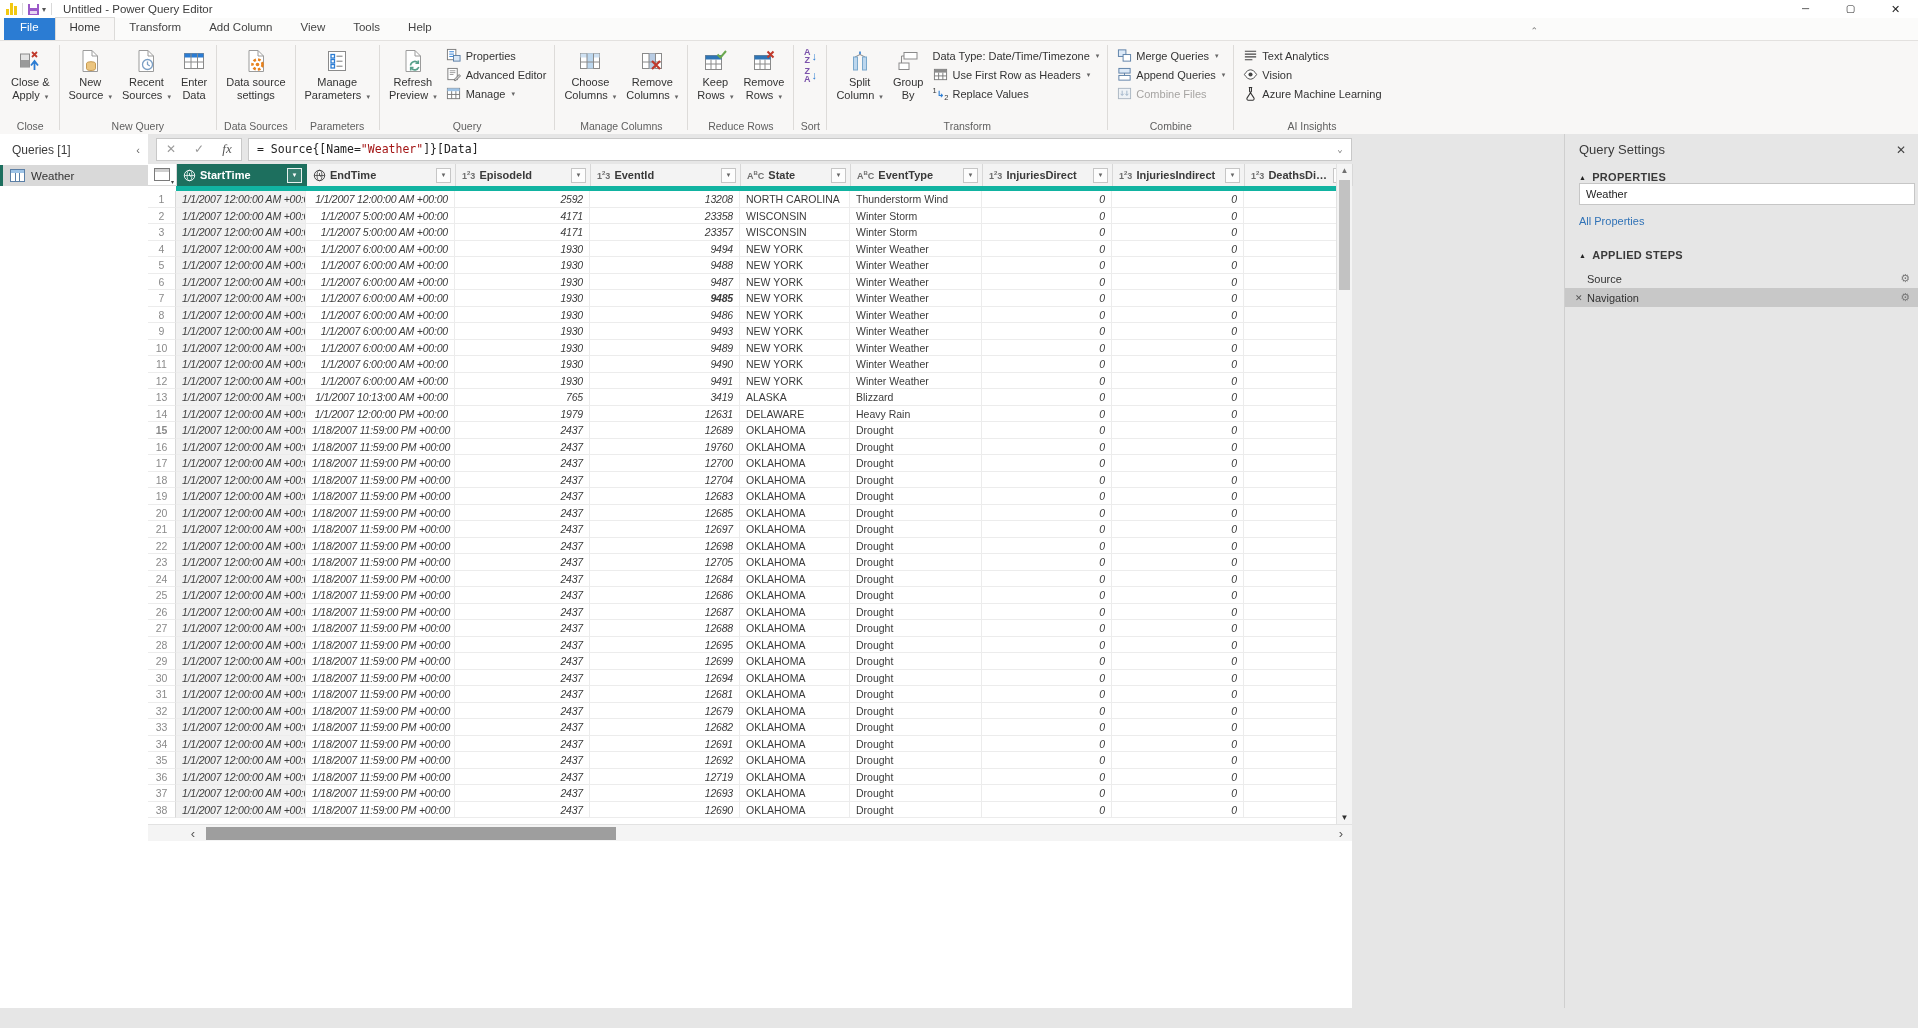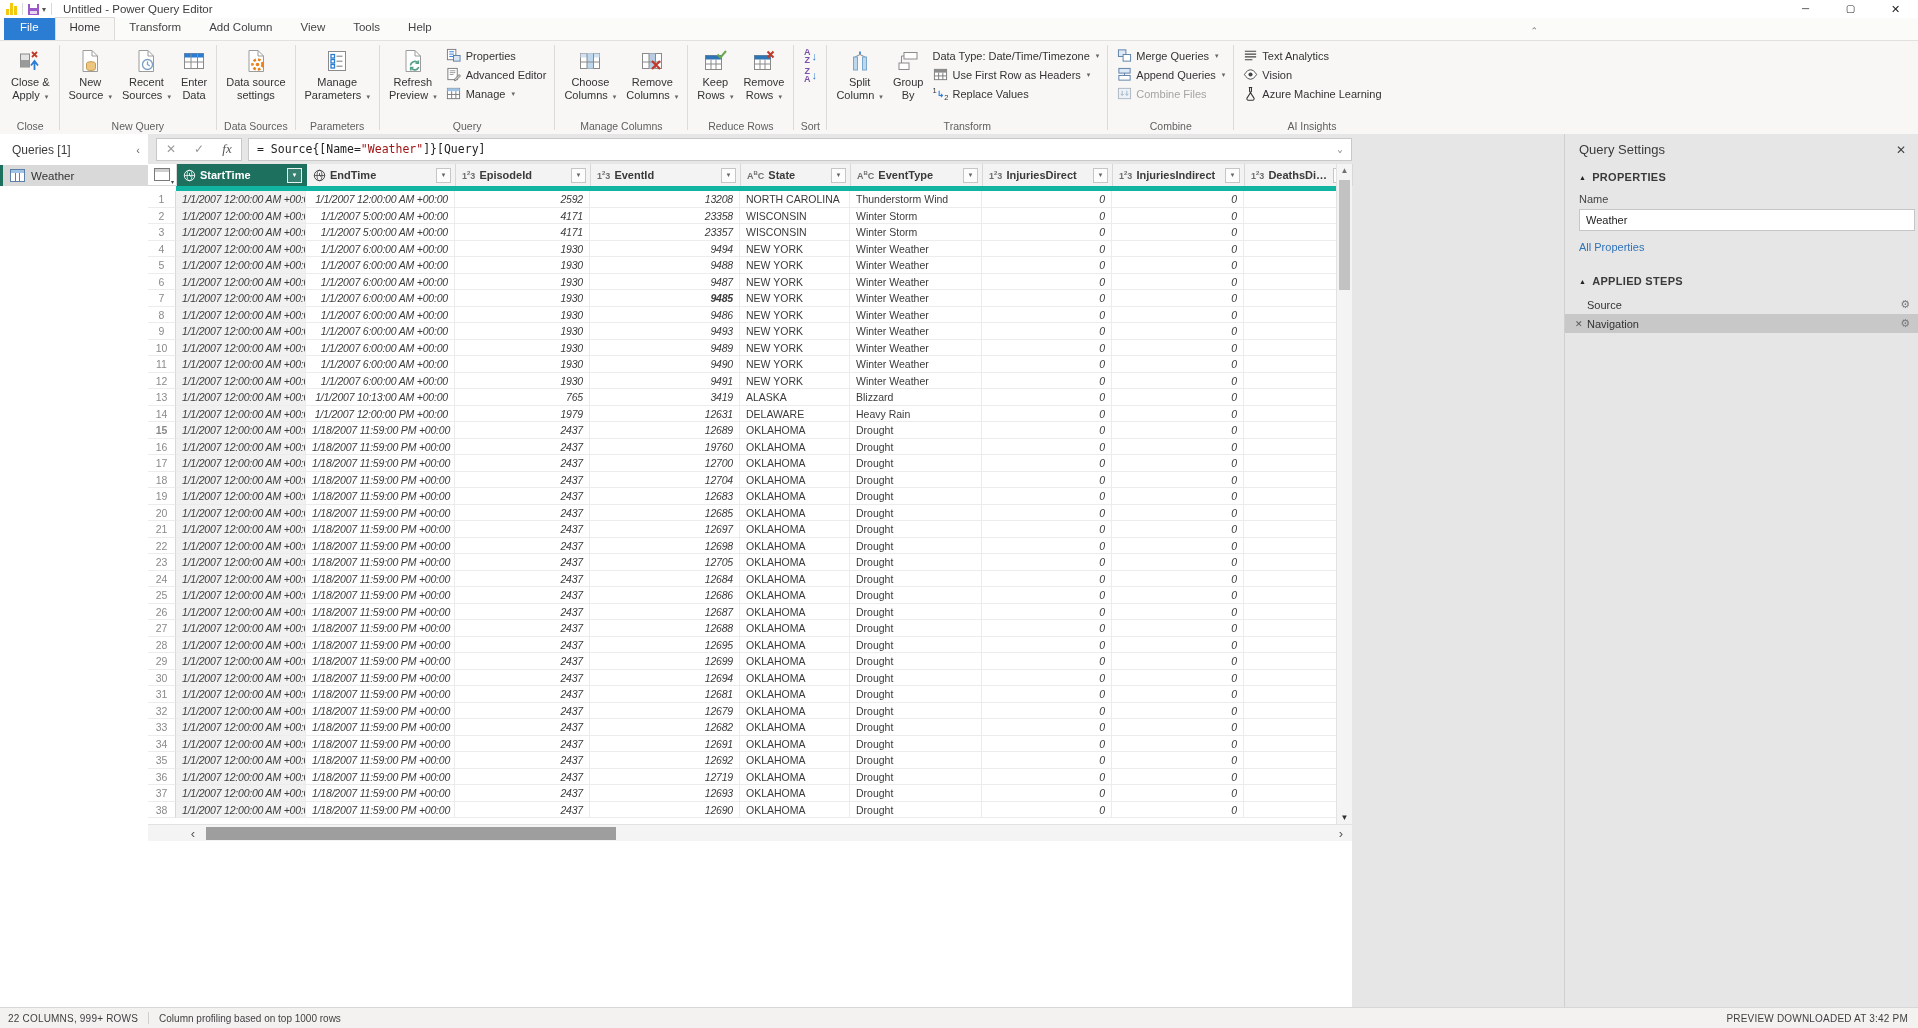--- a/index.html
+++ b/index.html
@@ -534,21 +534,21 @@
     </div>
 
     <div class="center">
       <div class="frow">
         <span class="fbtns">
           <button class="fbtn">✕</button>
           <button class="fbtn">✓</button>
           <button class="fbtn fx">fx</button>
         </span>
         <div class="finput">
-          <span id="formula-text" style="flex:1"><span>= Source{[Name=</span><span class="fstr">"Weather"</span><span>]}[Query]</span></span>
+          <span id="formula-text" style="flex:1"><span>= Source{[Name=</span><span class="fstr">"Weather"</span><span>]}[Data]</span></span>
           <span class="fexpand">⌄</span>
         </div>
       </div>
 
       <div class="ghead" id="grid-header">
           <div class="gh-corner">
             <span class="sel-all"></span>
           </div>
           <div class="gh-cell selcol" style="width: 130px; min-width: 130px;">
             <span style="display: flex;">
@@ -1101,21 +1101,20 @@
 
     <div class="settings">
       <div class="s-title">
         <span>Query Settings</span>
         <span class="s-close">✕</span>
       </div>
       <div class="s-sec props">
         <span class="s-tri">▲</span>
         <span>PROPERTIES</span>
       </div>
-      <div class="s-namelbl">Name</div>
       <input class="s-input" value="Weather" style="">
       <div class="s-link">All Properties</div>
       <div class="s-sec steps">
         <span class="s-tri">▲</span>
         <span>APPLIED STEPS</span>
       </div>
       <div class="s-steplist" id="steps">
           <div class="s-step">
             <span class="sx">✕</span>
             <span>Source</span>
@@ -1123,19 +1122,13 @@
           </div>
           <div class="s-step sel">
             <span class="sx">✕</span>
             <span>Navigation</span>
             <span class="sgear">⚙</span>
           </div>
         </div>
     </div>
   </div>
 
-  <div class="statusbar">
-    <span class="sb-left">22 COLUMNS, 999+ ROWS</span>
-    <span class="sb-div"></span>
-    <span class="sb-mid">Column profiling based on top 1000 rows</span>
-    <span class="sb-right">PREVIEW DOWNLOADED AT 3:42 PM</span>
-  </div>
 </div>
 
 </body></html>

